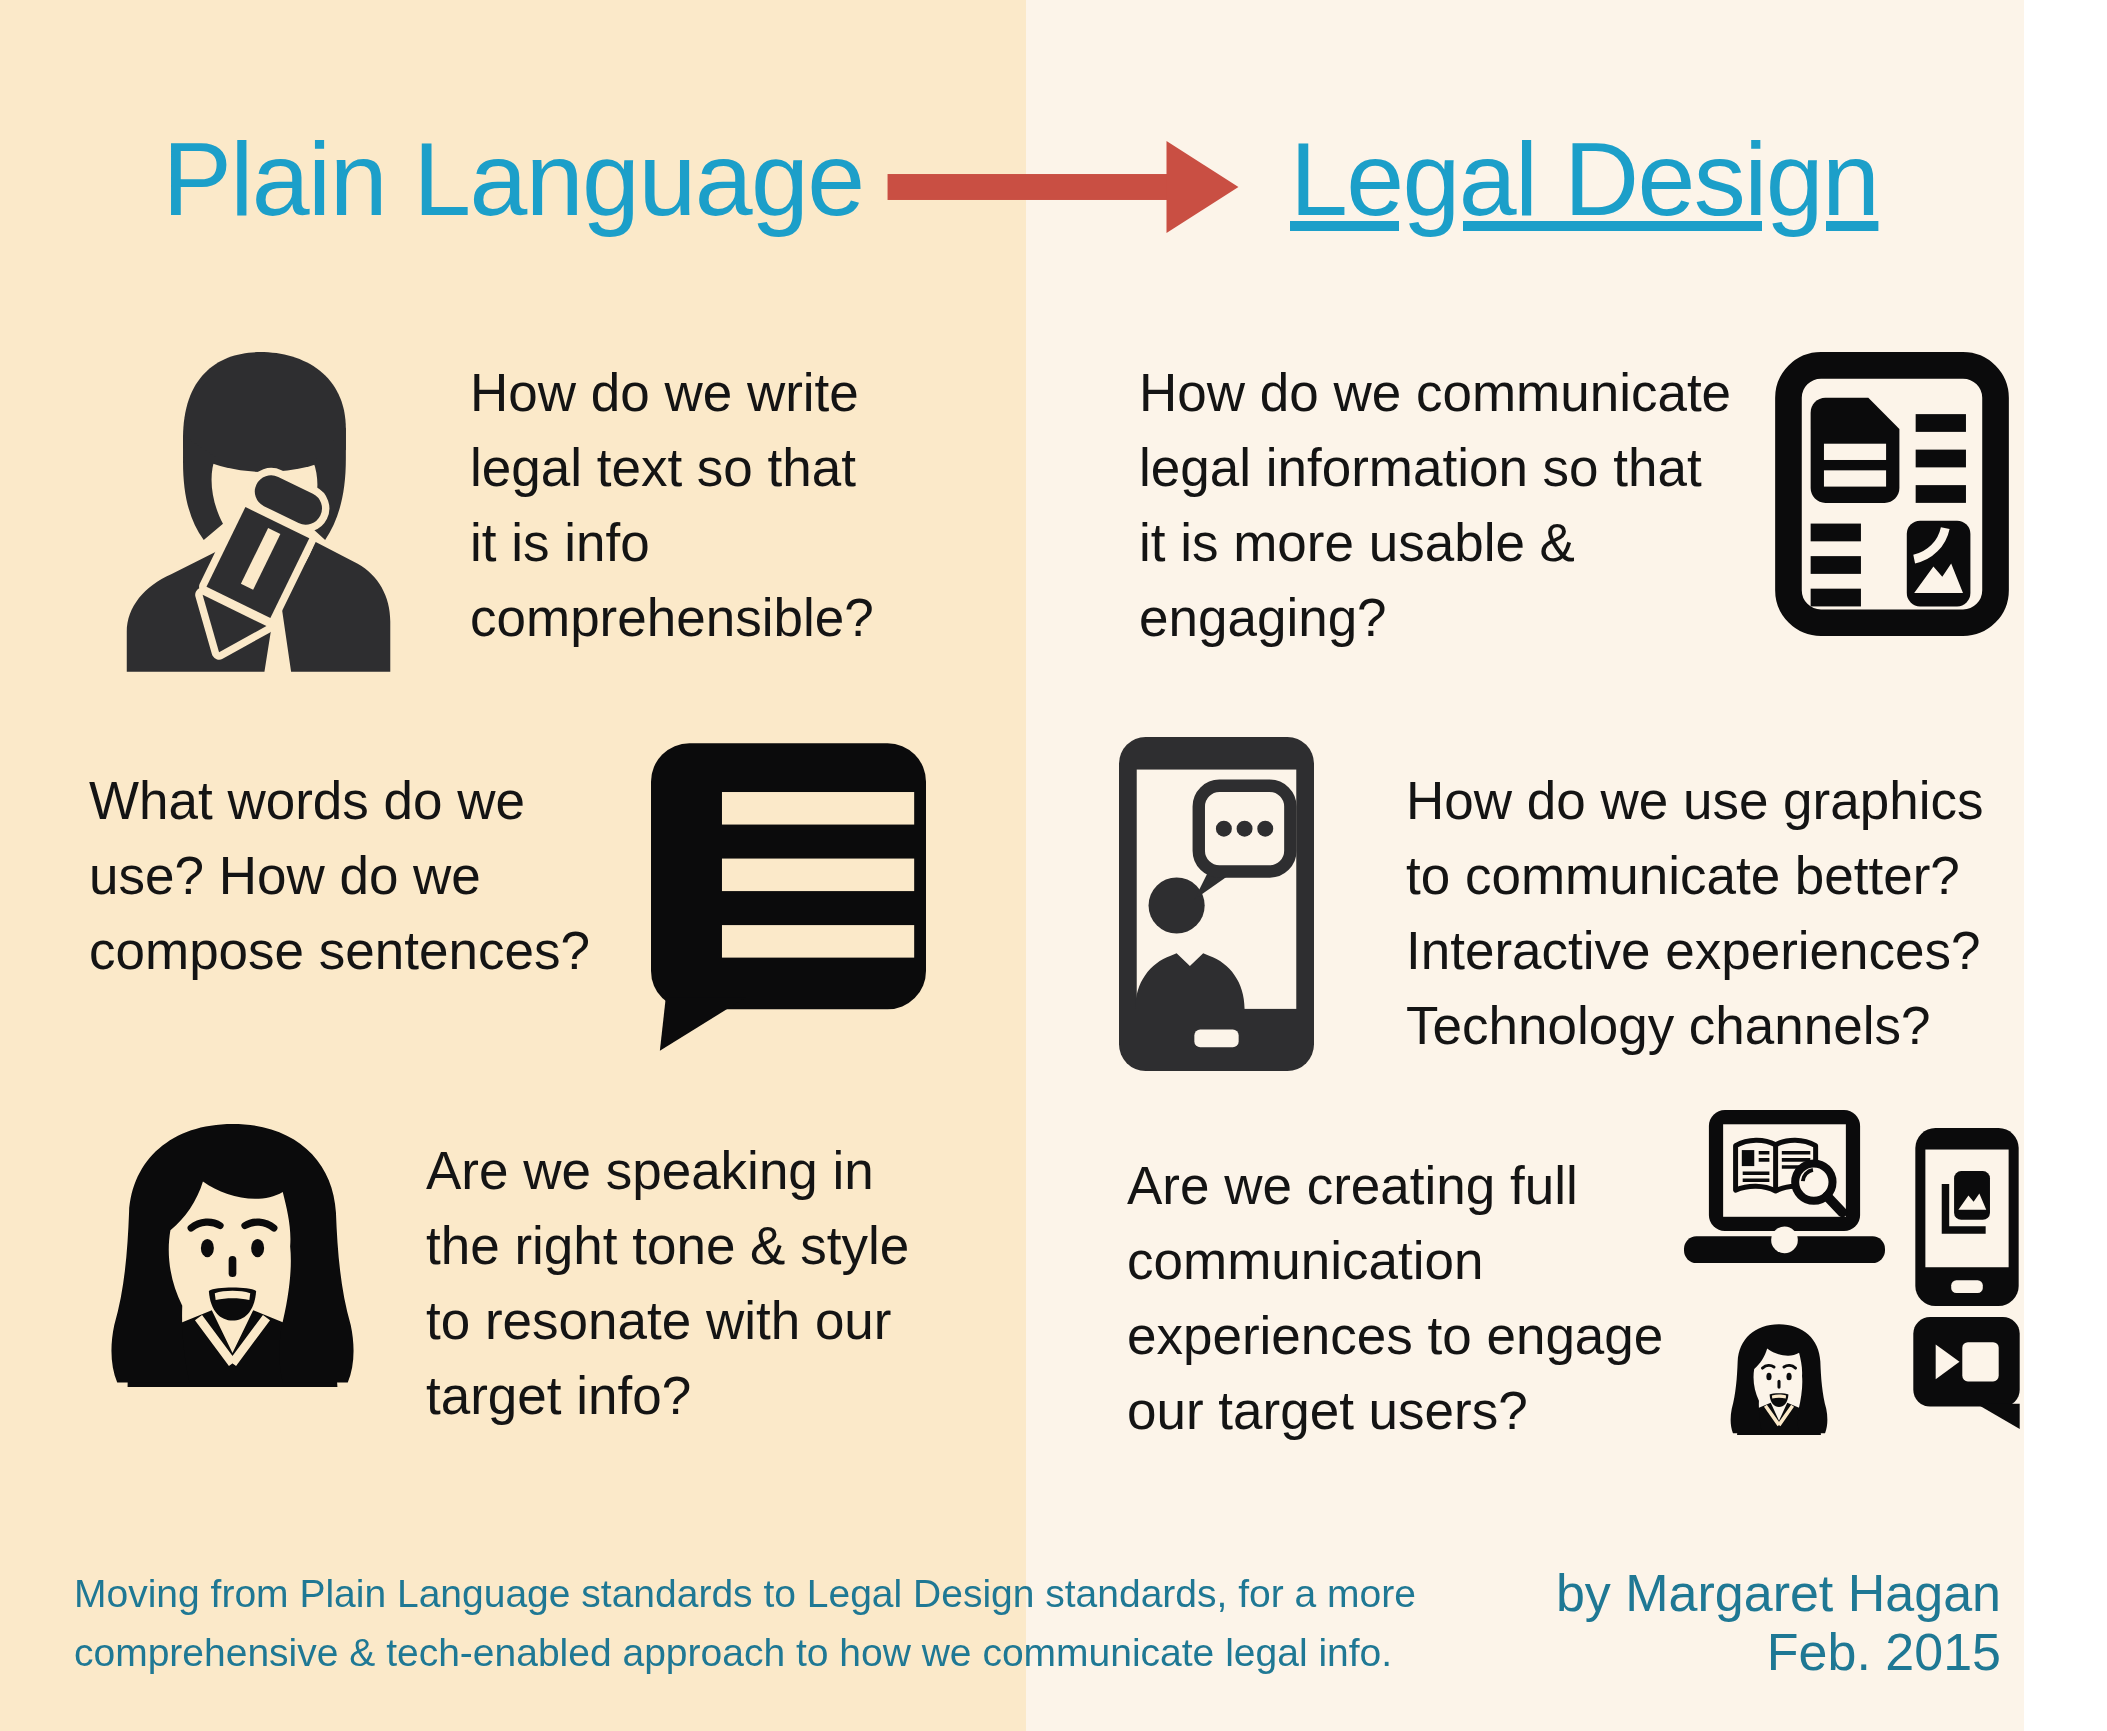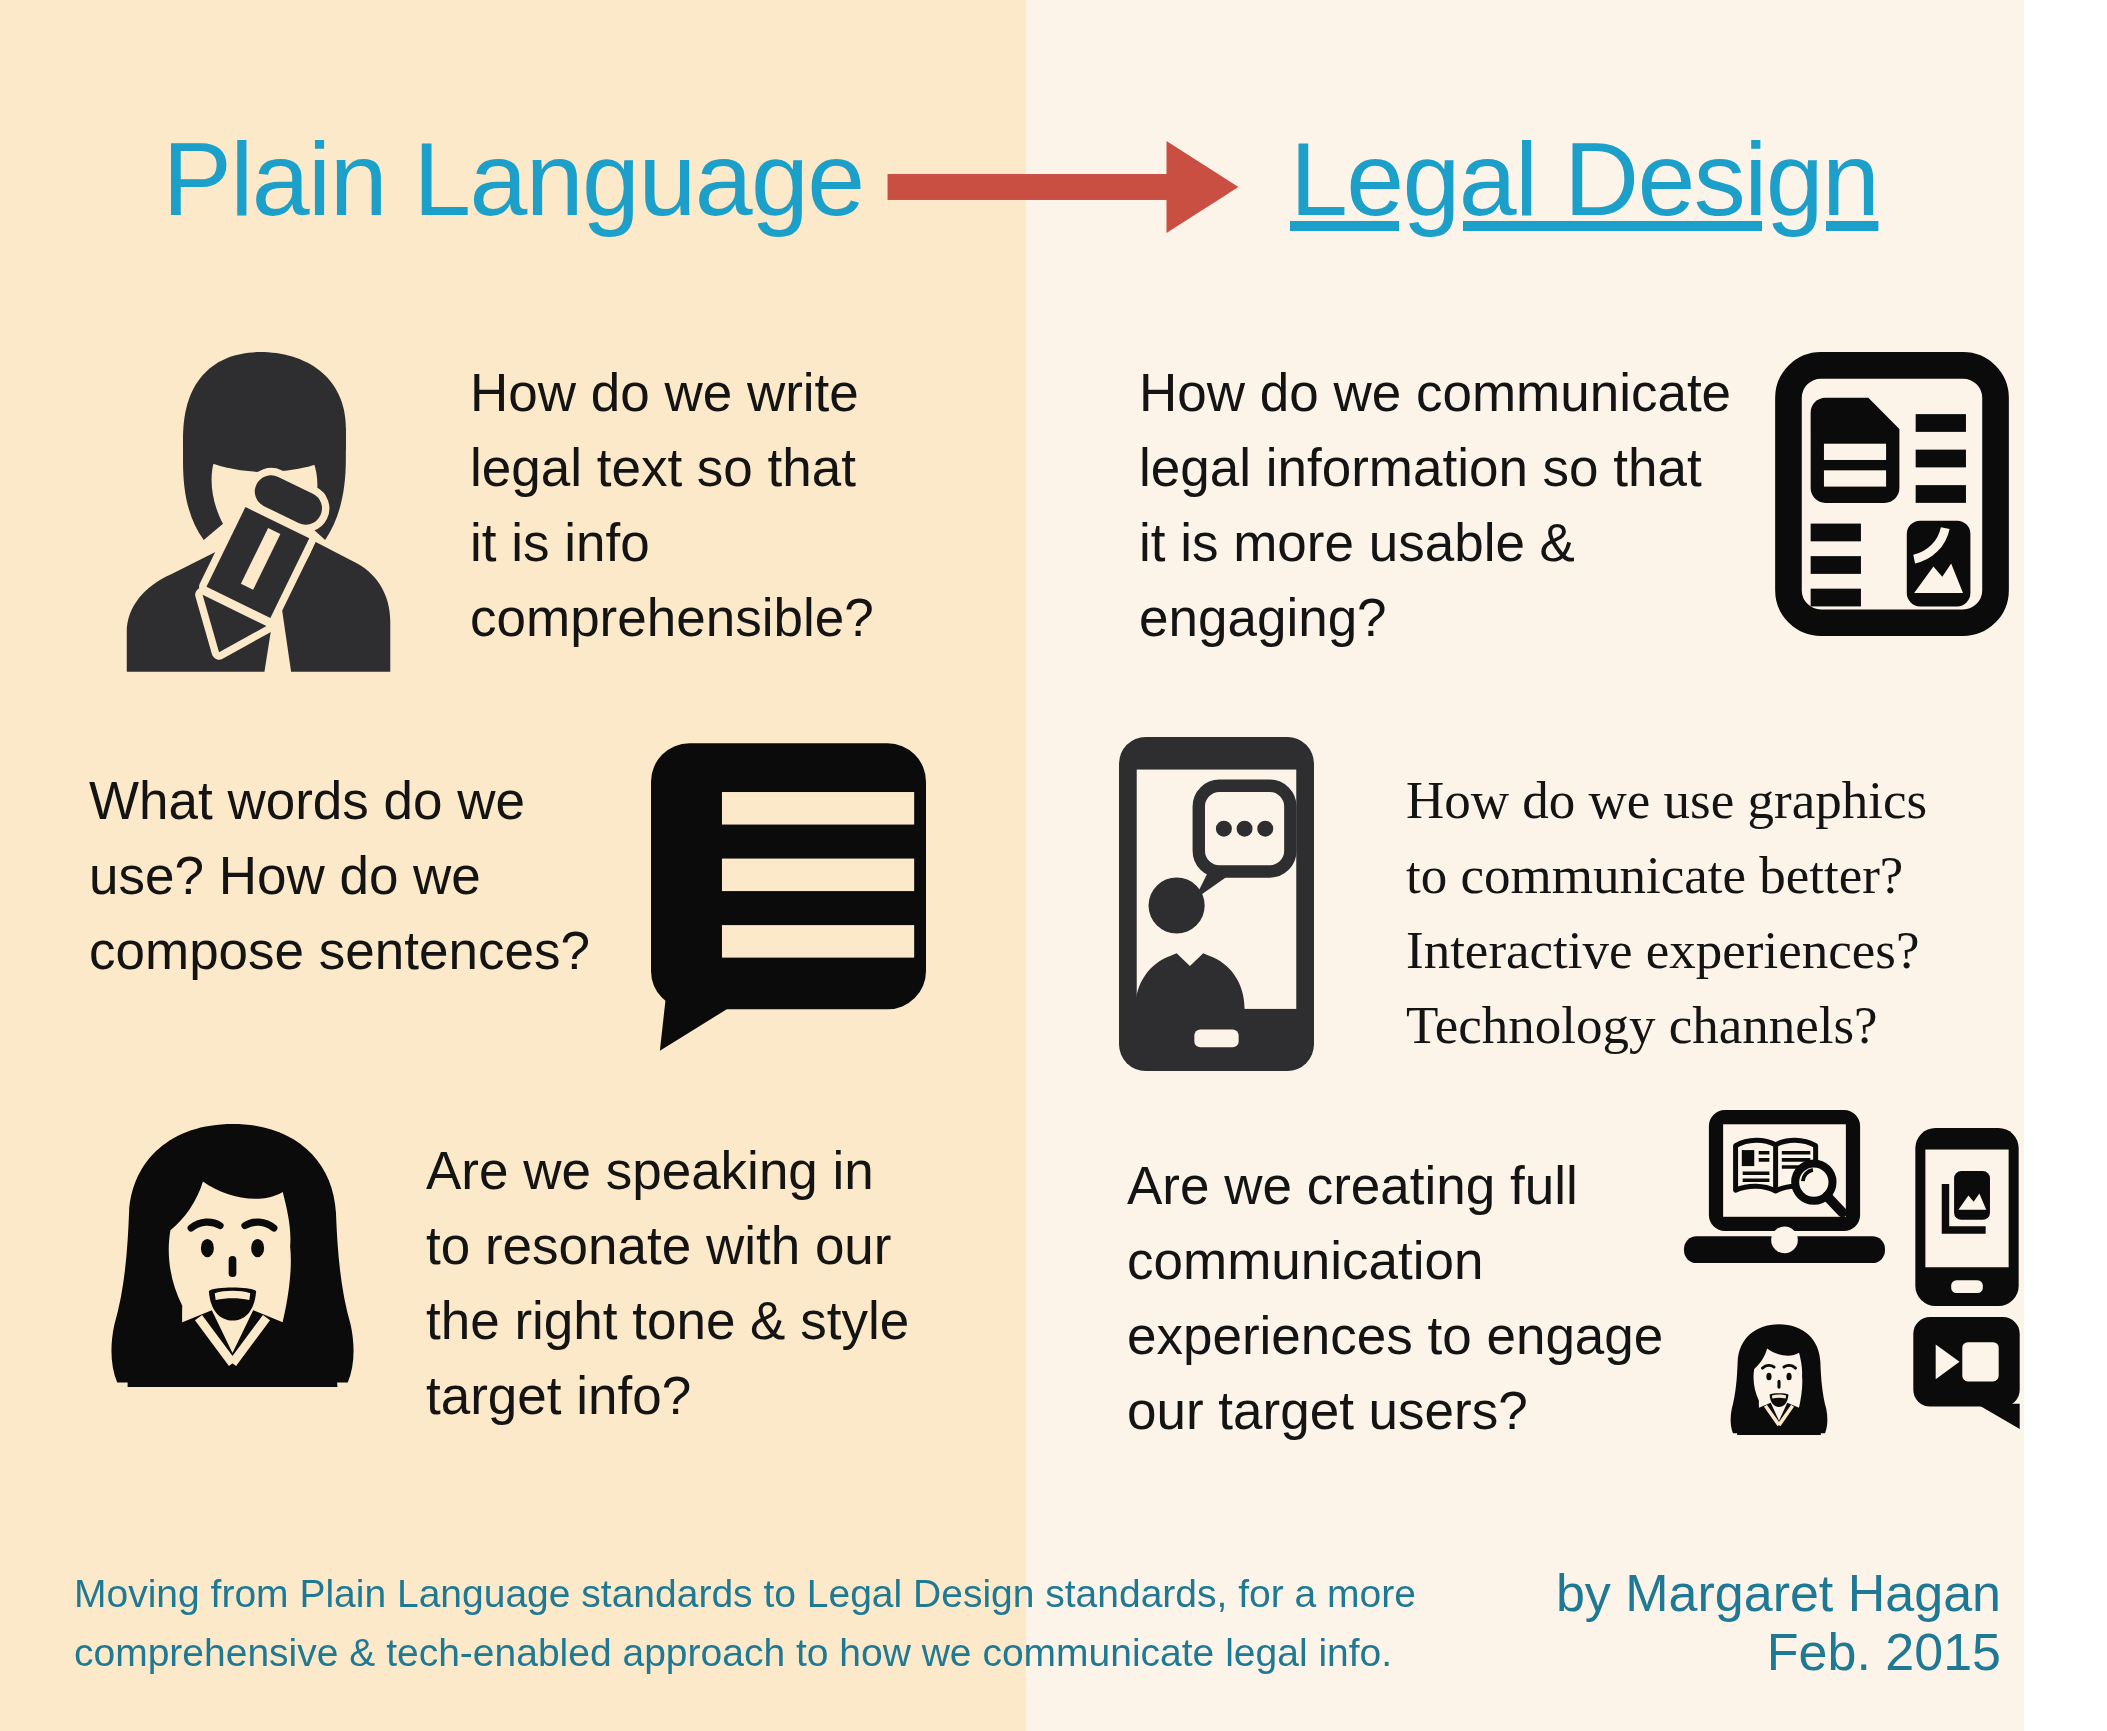--- a/index.html
+++ b/index.html
@@ -15,21 +15,21 @@
   .title-left{left:0;top:127px;width:1026px;text-align:center;}
   .title-right{left:1290px;top:127px;text-decoration:underline;}
   .arrow-svg{position:absolute;left:887px;top:141px;width:352px;height:92px;}
   .qtext{position:absolute;font-size:53px;line-height:75px;color:var(--text-black);}
   .qtext div{white-space:nowrap;}
   .icon{position:absolute;}
   .icon svg{display:block;width:100%;height:100%;overflow:visible;}
   .t-l1{left:470px;top:355px;}
   .t-r1{left:1139px;top:355px;}
   .t-l2{left:89px;top:763px;}
-  .t-r2{left:1406px;top:763px;font-family:Liberation Serif, serif;}
+  .t-r2{left:1406px;top:763px;}
   .t-l3{left:426px;top:1133px;}
   .t-r3{left:1127px;top:1148px;}
   .i-writer{left:109px;top:349px;width:302px;height:323px;}
   .i-doc{left:1775px;top:352px;width:234px;height:284px;}
   .i-bubble{left:651px;top:743px;width:275px;height:308px;}
   .i-tablet{left:1119px;top:737px;width:195px;height:334px;}
   .i-woman{left:77px;top:1121px;width:311px;height:266px;}
   .cluster{left:1684px;top:1101px;width:382px;height:337px;}
   .c-laptop{left:0;top:9px;width:201px;height:178px;}
   .c-phone{left:231px;top:27px;width:104px;height:178px;}
@@ -160,22 +160,22 @@
     <div>Technology channels?</div>
   </div>
 
   <div class="icon i-woman">
     <svg viewBox="0 0 105 90">
         <use href="#sym-woman"></use>
       </svg>
   </div>
   <div class="qtext t-l3">
     <div>Are we speaking in</div>
+    <div>the right tone &amp; style</div>
     <div>to resonate with our</div>
-    <div>the right tone &amp; style</div>
     <div>target info?</div>
   </div>
 
   <div class="qtext t-r3">
     <div>Are we creating full</div>
     <div>communication</div>
     <div>experiences to engage</div>
     <div>our target users?</div>
   </div>
   <div class="icon cluster">

